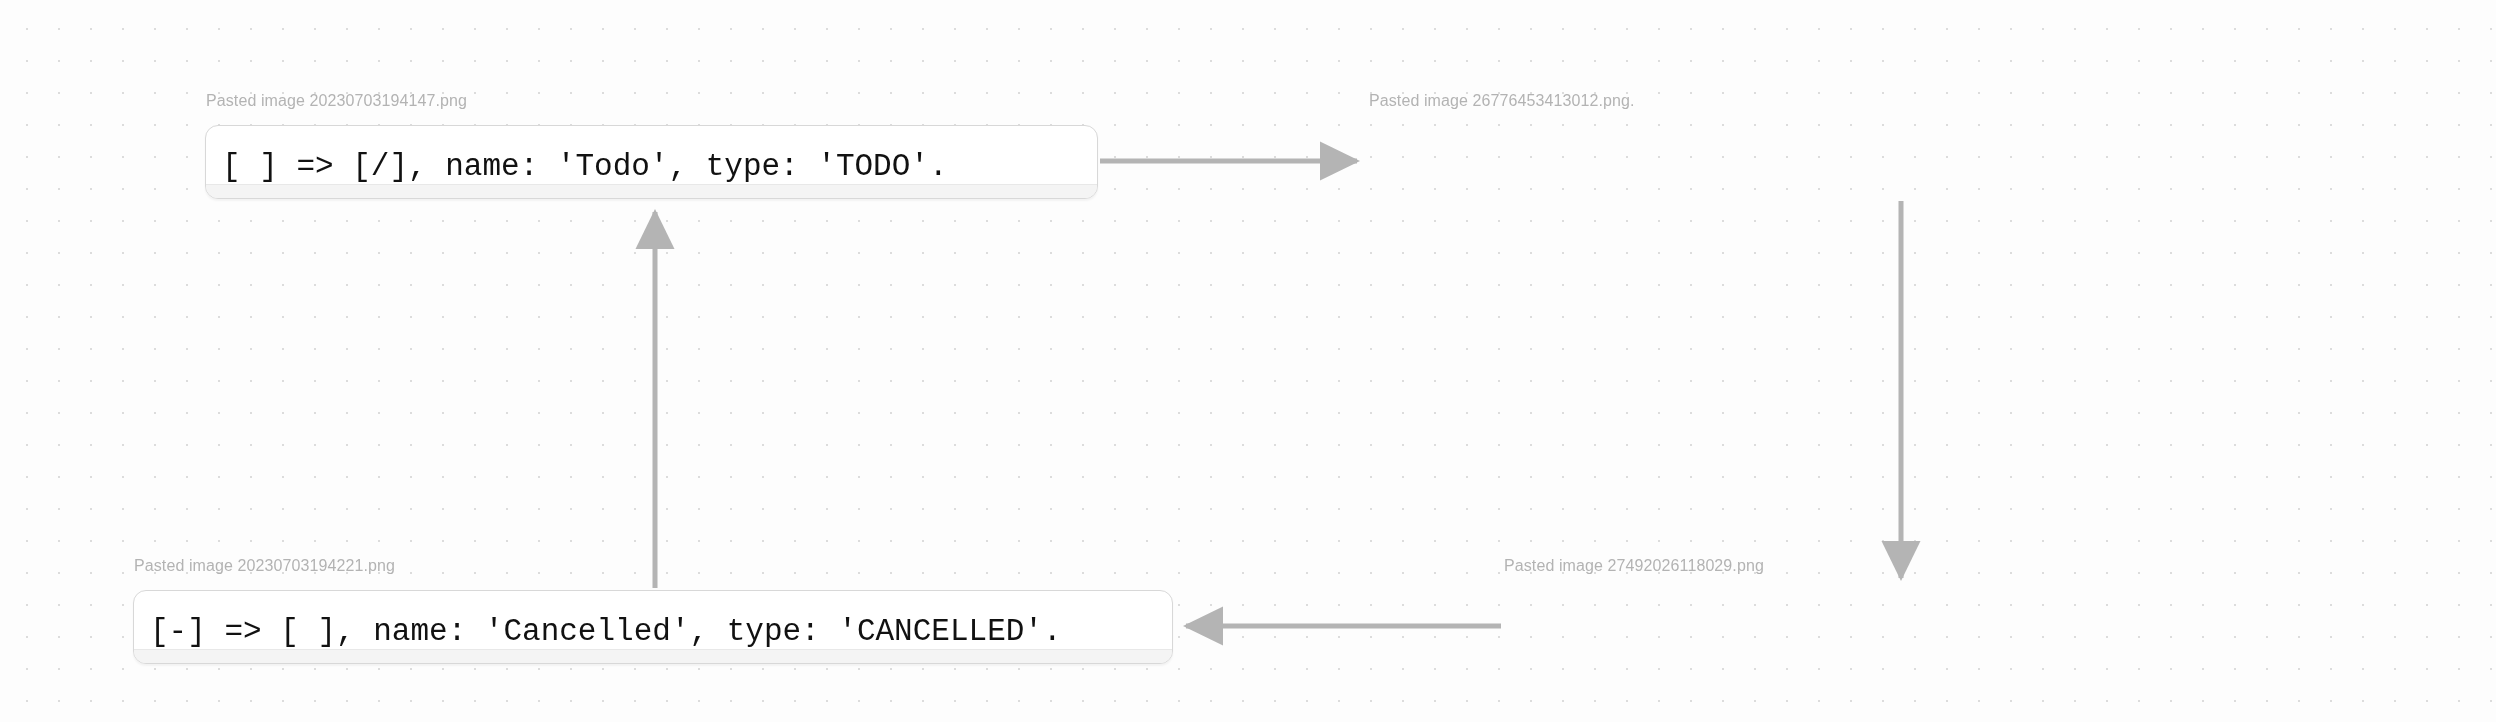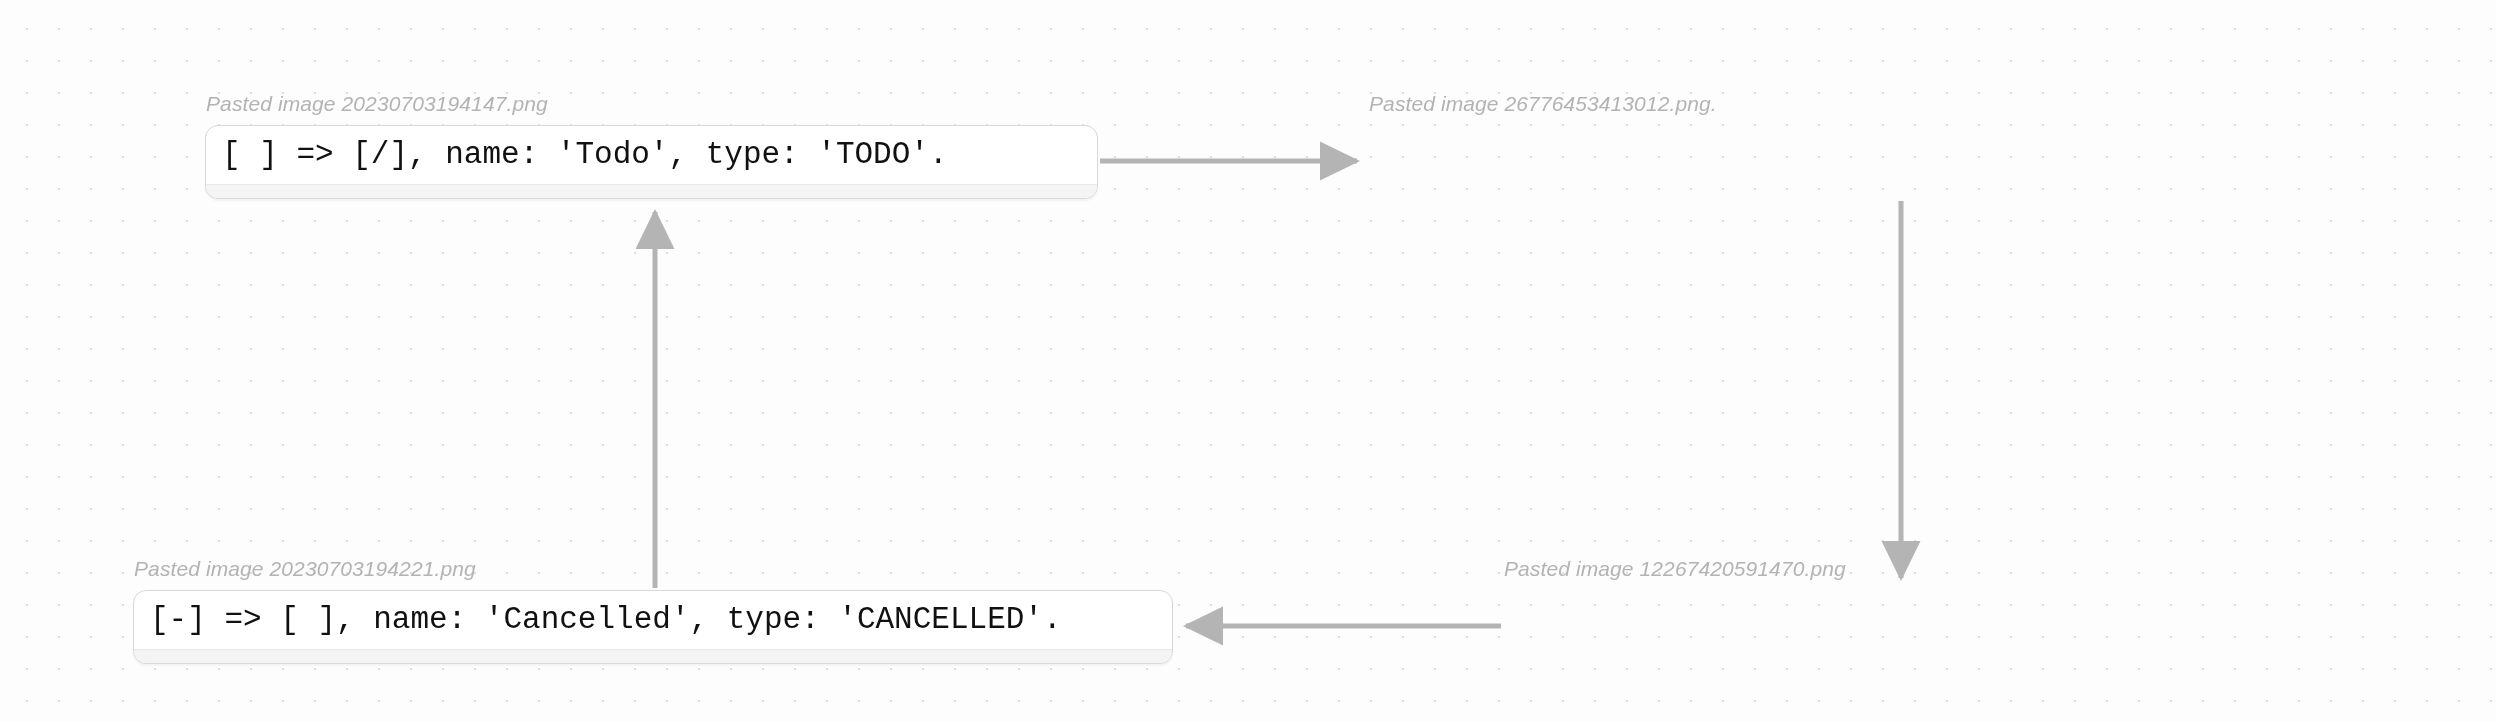--- a/index.html
+++ b/index.html
@@ -32,45 +32,44 @@
     border: 1.4px solid #d8d8d8;
     border-radius: 13px;
     box-shadow: 0 2px 2px rgba(0,0,0,0.045);
     display: flex;
     flex-direction: column;
     overflow: hidden;
   }
   .node-body {
     flex: 1 1 auto;
     display: flex;
-    align-items: center;
+    align-items: flex-end;
     padding: 0 16px;
   }
   .node-text {
     font-family: "Liberation Mono", "DejaVu Sans Mono", monospace;
     font-size: 31px;
     line-height: 1.1;
     color: #111111;
     white-space: pre;
     letter-spacing: 0px;
   }
   .node-footer {
     flex: 0 0 auto;
     height: 13px;
     background: #f4f4f4;
     border-top: 1px solid #e8e8e8;
   }
   .node-caption {
     position: absolute;
     font-family: "Liberation Sans", sans-serif;
-    font-size: 21px;
+    font-size: 16px;
     color: #b3b3b3;
     white-space: pre;
     letter-spacing: 0.1px;
-    font-style: italic;
   }
 </style>
 </head>
 <body>
 
 <div id="canvas">
 
   <svg id="edges" viewBox="0 0 2496 722" width="2496" height="722" xmlns="http://www.w3.org/2000/svg">
     <defs>
       <marker id="arrowhead" markerWidth="9" markerHeight="9" refX="7.4" refY="4.5" orient="auto" markerUnits="strokeWidth">
@@ -98,15 +97,15 @@
   <div class="node-caption" style="left:1369px; top:92px;">Pasted image 26776453413012.png.</div>
 
   <div class="node-caption" style="left:134px; top:557px;">Pasted image 20230703194221.png</div>
   <div class="node" style="left:133px; top:590px; width:1040px; height:74px;">
     <div class="node-body">
       <span class="node-text">[-] =&gt; [ ], name: 'Cancelled', type: 'CANCELLED'.</span>
     </div>
     <div class="node-footer"></div>
   </div>
 
-  <div class="node-caption" style="left:1504px; top:557px;">Pasted image 12267420591470.png</div>
+  <div class="node-caption" style="left:1504px; top:557px;">Pasted image 27492026118029.png</div>
 
 </div>
 
 </body></html>

